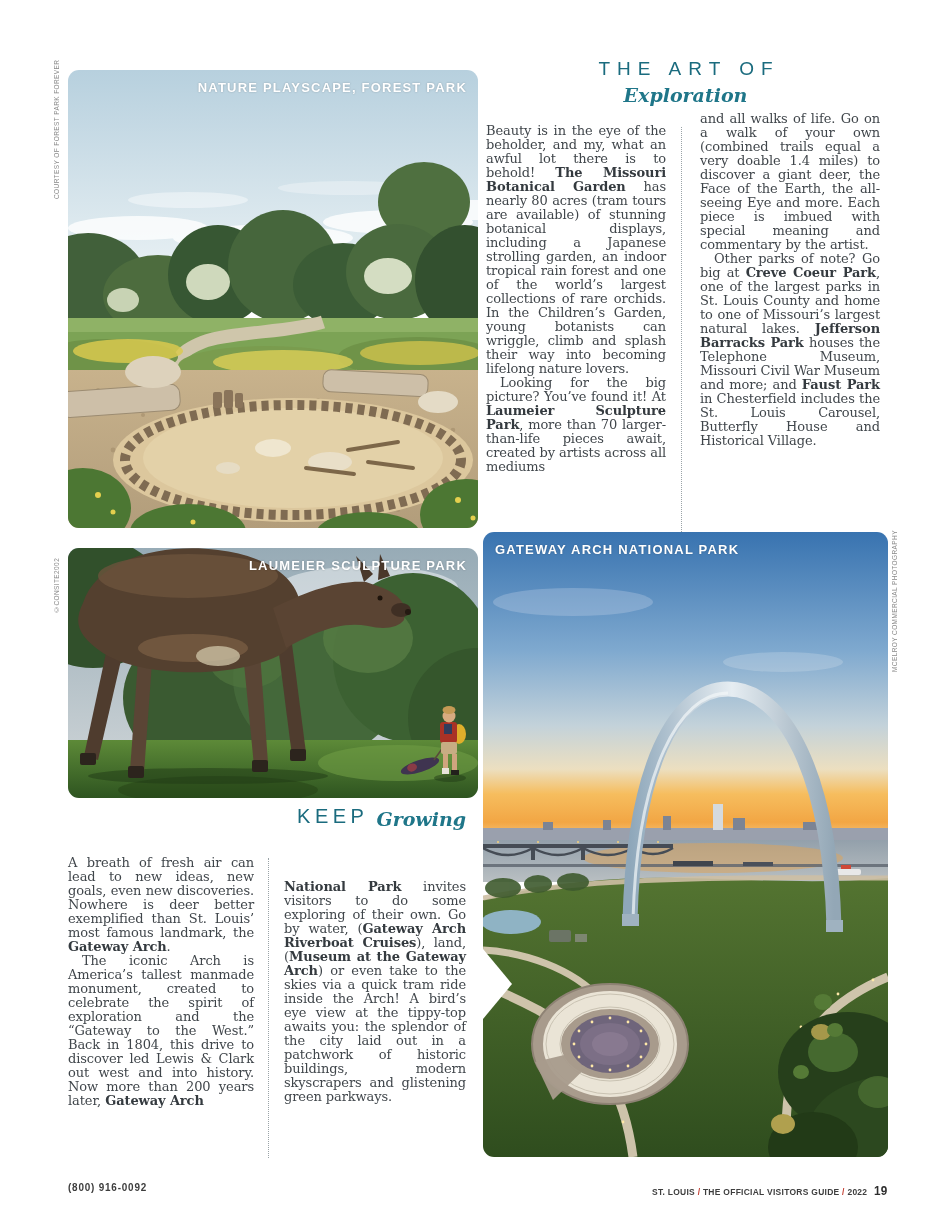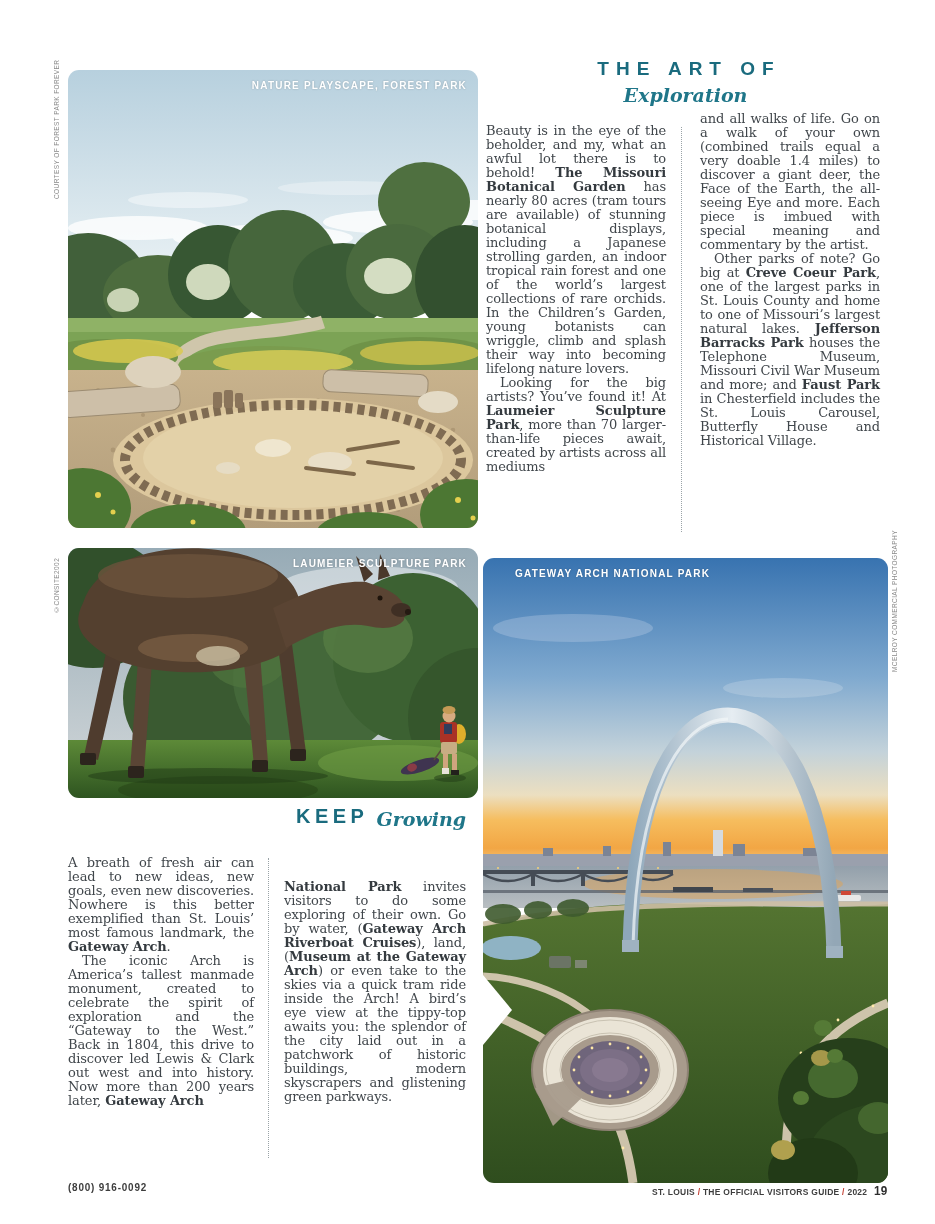--- a/index.html
+++ b/index.html
@@ -5,37 +5,37 @@
   html,body { margin:0; padding:0; background:#ffffff; }
   .page {
     position:relative; width:935px; height:1224px; background:#ffffff;
     font-family:"DejaVu Serif", serif; overflow:hidden;
   }
   
   .photo { position:absolute; border-radius:11px; overflow:hidden; }
   .photo svg { display:block; }
   .caption {
     position:absolute; font-family:"Liberation Sans", sans-serif;
-    font-weight:bold; font-size:10px; letter-spacing:1.2px; color:#ffffff;
-    white-space:nowrap; text-shadow:0 0 2px rgba(0,0,0,0.25);margin-left:20px;
+    font-weight:bold; font-size:13px; letter-spacing:1.2px; color:#ffffff;
+    white-space:nowrap; text-shadow:0 0 2px rgba(0,0,0,0.25);
   }
   .credit {
     position:absolute; font-family:"Liberation Sans", sans-serif;
     font-size:6.5px; letter-spacing:0.4px; color:#8a8a8a;
     writing-mode:vertical-rl; transform:rotate(180deg); white-space:nowrap;
   }
   .arrow-marker {
     position:absolute; left:0; top:417px; width:0; height:0;
     border-top:35px solid transparent; border-bottom:35px solid transparent;
     border-left:29px solid #ffffff;
   }
   
   .art-header { position:absolute; left:483px; top:58px; width:405px; text-align:center; }
   .kicker {
-    font-family:"Liberation Sans", sans-serif; font-weight:700; font-size:19px;
+    font-family:"Liberation Sans", sans-serif; font-weight:400; font-size:19px;
     letter-spacing:7px; color:#1a6b7e; padding-left:7px;
   }
   .script {
     font-family:"DejaVu Serif", serif; font-style:italic; font-weight:600;
     font-size:19px; color:#1f7689; line-height:30px;
   }
   .keep-header { position:absolute; left:68px; top:804px; width:398px; text-align:right; }
   .keep-header .kicker { font-size:20px; letter-spacing:4.5px; vertical-align:3px; }
   .keep-header .script { margin-left:8px; }
   
@@ -167,21 +167,21 @@
     <div class="caption" style="right:11px; top:10px;">NATURE PLAYSCAPE, FOREST PARK</div>
   </div>
 
   <div class="art-header">
     <div class="kicker">THE ART OF</div>
     <div class="script">Exploration</div>
   </div>
 
   <div class="col" style="left:486px; top:124px;">
     <p><span>Beauty is in the eye of the beholder, and my, what an awful lot there is to behold! </span><b>The Missouri Botanical Garden</b><span> has nearly 80 acres (tram tours are available) of stunning botanical displays, including a Japanese strolling garden, an indoor tropical rain forest and one of the world’s largest collections of rare orchids. In the Children’s Garden, young botanists can wriggle, climb and splash their way into becoming lifelong nature lovers.</span></p>
-    <p class="indent"><span>Looking for the big artists? You’ve found it! At </span><b>Laumeier Sculpture Park</b><span>, more than 70 larger-than-life pieces await, created by artists across all mediums</span></p>
+    <p class="indent"><span>Looking for the big picture? You’ve found it! At </span><b>Laumeier Sculpture Park</b><span>, more than 70 larger-than-life pieces await, created by artists across all mediums</span></p>
   </div>
   <div class="divider" style="left:681px; top:127px; height:405px;"></div>
   <div class="col" style="left:700px; top:112px;">
     <p><span>and all walks of life. Go on a walk of your own (combined trails equal a very doable 1.4 miles) to discover a giant deer, the Face of the Earth, the all-seeing Eye and more. Each piece is imbued with special meaning and commentary by the artist.</span></p>
     <p class="indent"><span>Other parks of note? Go big at </span><b>Creve Coeur Park</b><span>, one of the largest parks in St. Louis County and home to one of Missouri’s largest natural lakes. </span><b>Jefferson Barracks Park</b><span> houses the Telephone Museum, Missouri Civil War Museum and more; and </span><b>Faust Park</b><span> in Chesterfield includes the St. Louis Carousel, Butterfly House and Historical Village.</span></p>
   </div>
 
   <div class="photo" style="left:68px; top:548px; width:410px; height:250px;">
     <svg width="410" height="250" viewBox="0 0 410 250">
       <defs>
@@ -251,21 +251,21 @@
         <rect x="373" y="194" width="16" height="12" rx="2" fill="#c7ad83"></rect>
         <rect x="375" y="206" width="5" height="16" fill="#cfa57e"></rect>
         <rect x="384" y="206" width="5" height="16" fill="#cfa57e"></rect>
         <rect x="374" y="220" width="7" height="6" fill="#e8e4da"></rect>
         <rect x="383" y="222" width="8" height="5" fill="#23201c"></rect>
       </g>
     </svg>
     <div class="caption" style="right:11px; top:10px;">LAUMEIER SCULPTURE PARK</div>
   </div>
 
-  <div class="photo" style="left:483px; top:558px; width:405px; height:625px;">
+  <div class="photo" style="left:483px; top:532px; width:405px; height:625px;">
     <svg width="405" height="625" viewBox="0 0 405 625">
       <defs>
         <linearGradient id="p3sky" x1="0" y1="0" x2="0" y2="1">
           <stop offset="0" stop-color="#3873b0"></stop>
             <stop offset="0.38" stop-color="#7fa9cf"></stop>
           <stop offset="0.62" stop-color="#c3d2da"></stop>
             <stop offset="0.76" stop-color="#ecdfc0"></stop>
           <stop offset="0.84" stop-color="#f6bd5e"></stop>
             <stop offset="0.93" stop-color="#f2a644"></stop>
           <stop offset="1" stop-color="#f7d294"></stop>
@@ -394,21 +394,21 @@
     </svg>
     <div class="caption" style="left:12px; top:10px;">GATEWAY ARCH NATIONAL PARK</div>
     <div class="arrow-marker"></div>
   </div>
 
   <div class="keep-header">
     <span class="kicker">KEEP</span><span class="script">Growing</span>
   </div>
 
   <div class="col" style="left:68px; top:856px; width:186px;">
-    <p><span>A breath of fresh air can lead to new ideas, new goals, even new discoveries. Nowhere is this better exemplified than St. Louis’ most famous landmark, the </span><b>Gateway Arch</b><span>.</span></p>
+    <p><span>A breath of fresh air can lead to new ideas, new goals, even new discoveries. Nowhere is deer better exemplified than St. Louis’ most famous landmark, the </span><b>Gateway Arch</b><span>.</span></p>
     <p class="indent"><span>The iconic Arch is America’s tallest manmade monument, created to celebrate the spirit of exploration and the “Gateway to the West.” Back in 1804, this drive to discover led Lewis &amp; Clark out west and into history. Now more than 200 years later, </span><b>Gateway Arch</b></p>
   </div>
   <div class="divider" style="left:268px; top:858px; height:300px;"></div>
   <div class="col" style="left:284px; top:880px; width:182px;">
     <p><b>National Park</b><span> invites visitors to do some exploring of their own. Go by water, (</span><b>Gateway Arch Riverboat Cruises</b><span>), land, (</span><b>Museum at the Gateway Arch</b><span>) or even take to the skies via a quick tram ride inside the Arch! A bird’s eye view at the tippy-top awaits you: the splendor of the city laid out in a patchwork of historic buildings, modern skyscrapers and glistening green parkways.</span></p>
   </div>
 
   <div class="footer-phone">(800) 916-0092</div>
   <div class="footer-right">
     <span><span>ST. LOUIS </span><span class="red">/</span><span> THE OFFICIAL VISITORS GUIDE </span><span class="red">/</span><span> 2022</span></span>

